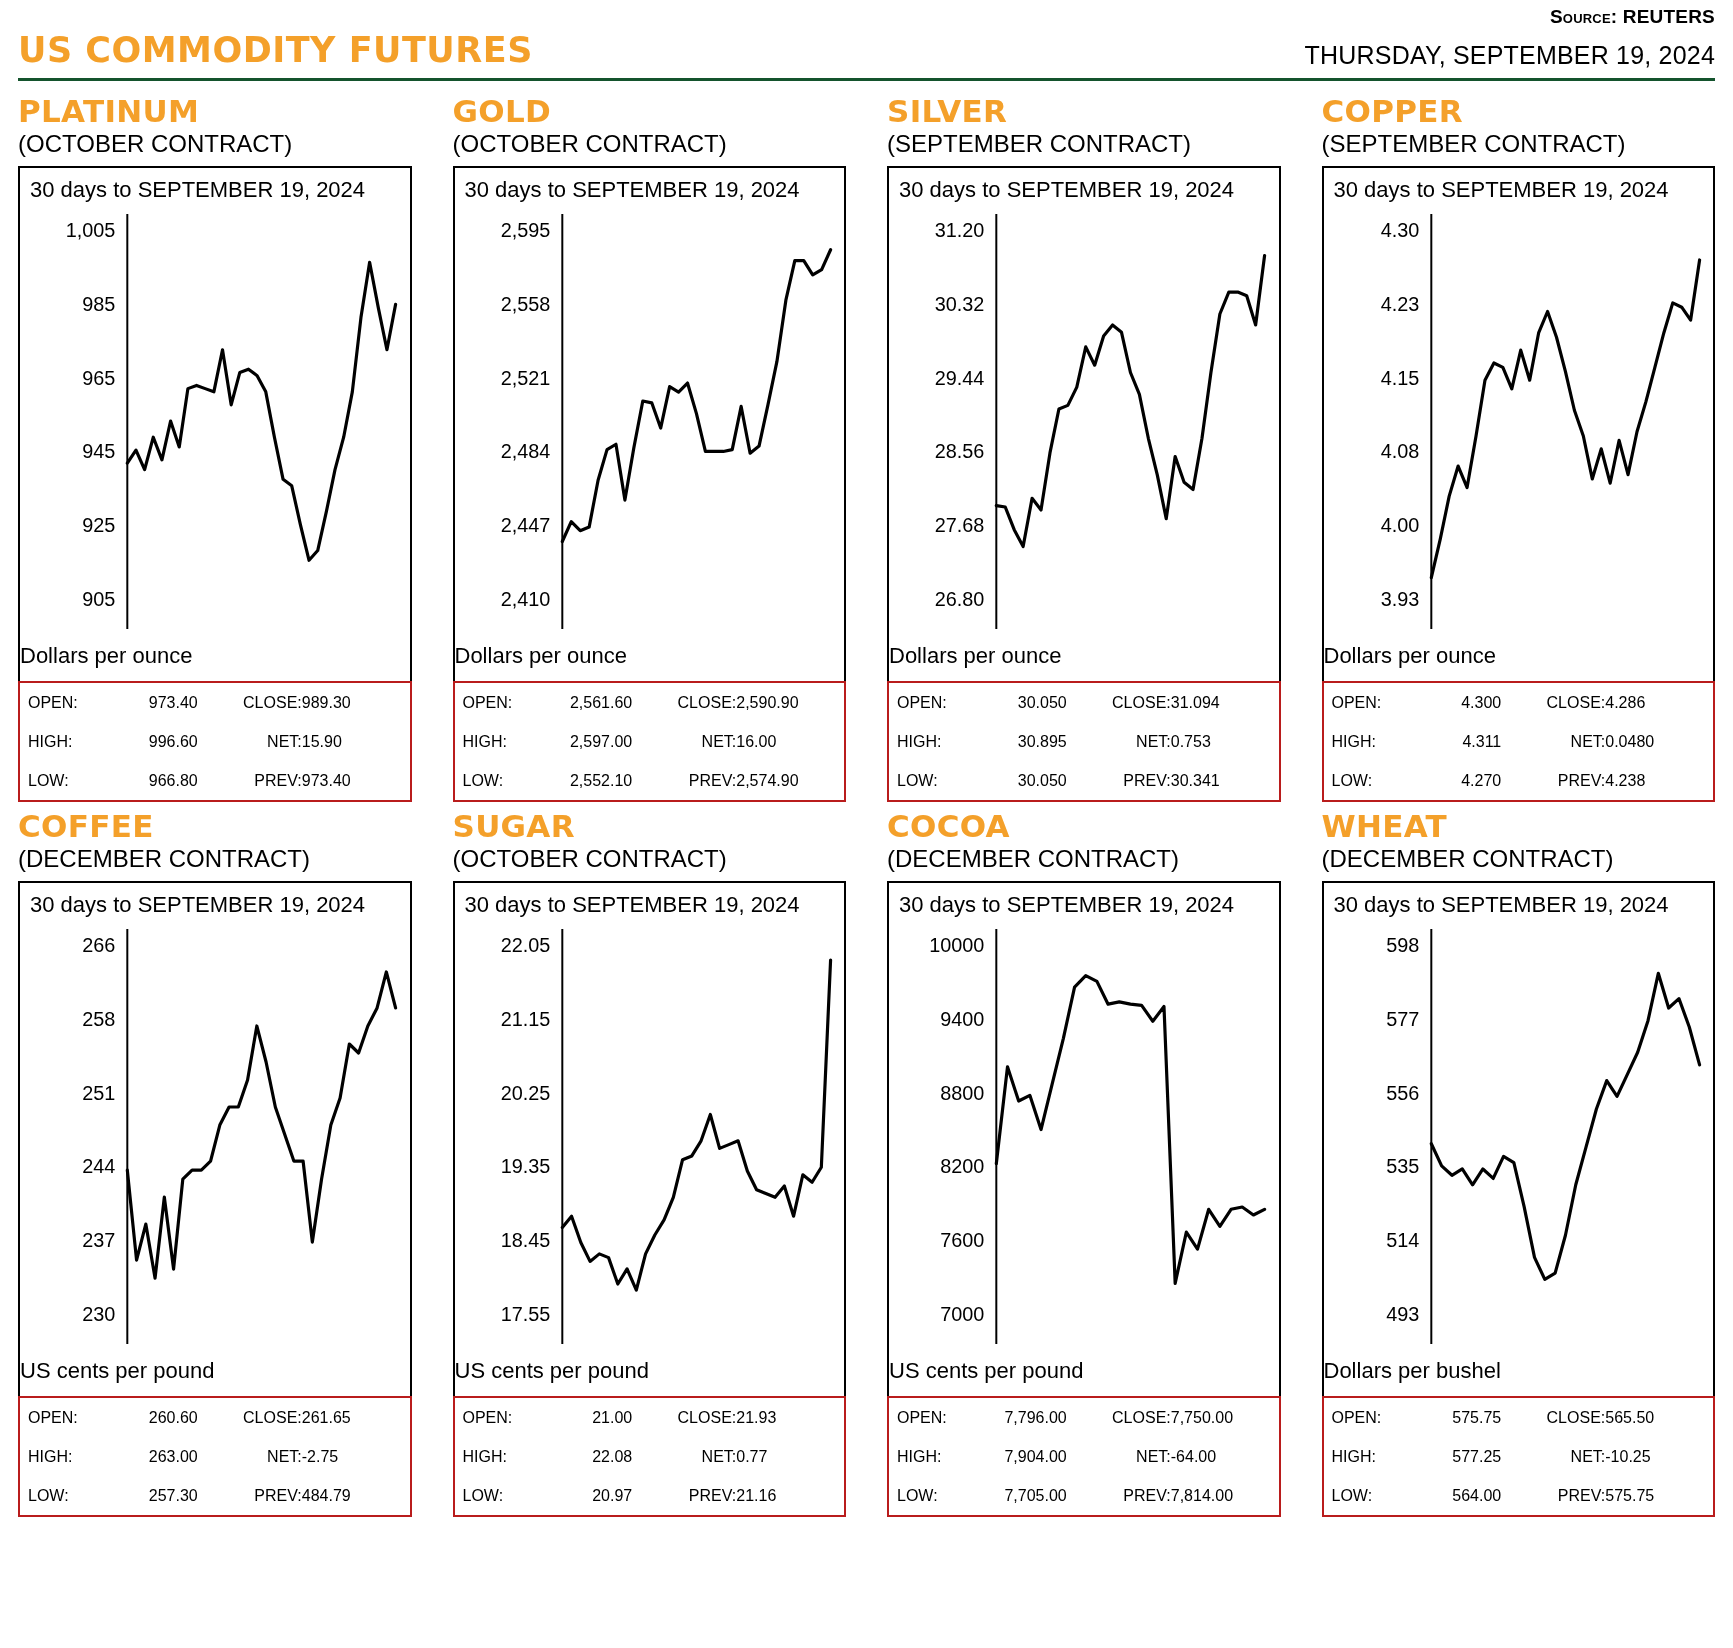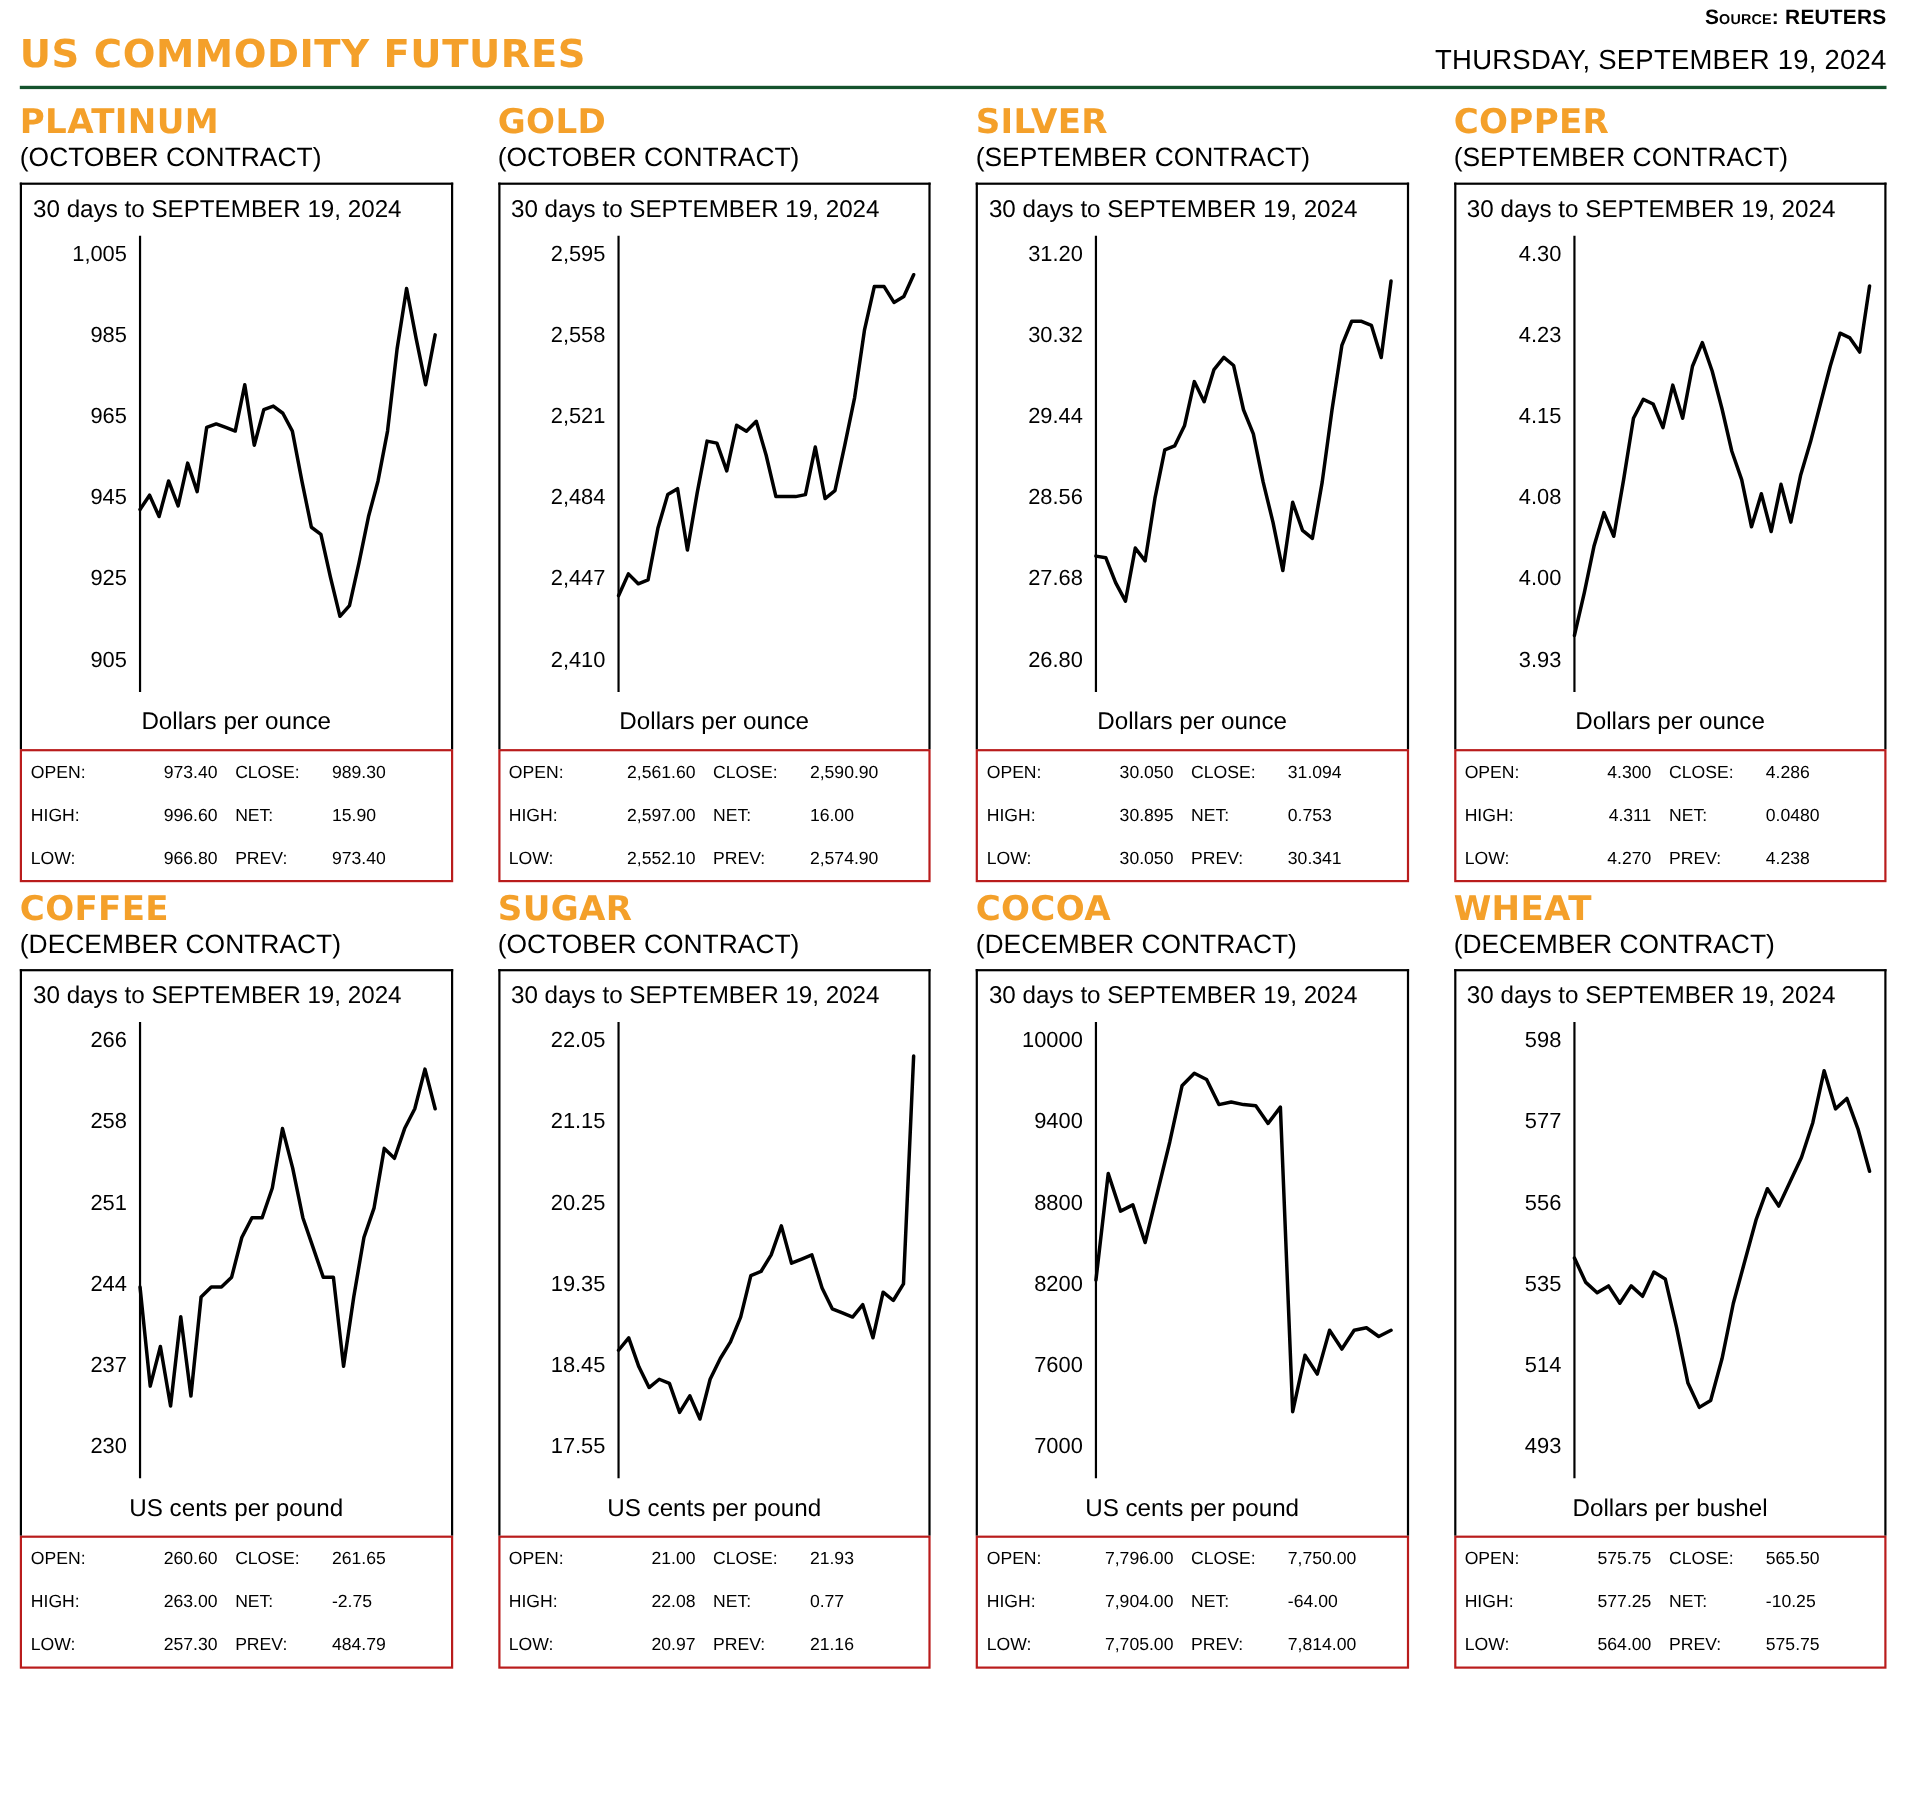--- a/index.html
+++ b/index.html
@@ -82,37 +82,36 @@
     position: absolute;
     left: 0; right: 0;
     top: 46px;
     bottom: 52px;
   }
   .plot-svg { width: 100%; height: 100%; display: block; }
   .unit-label {
     position: absolute;
     bottom: 12px;
     left: 0; right: 0;
-    text-align: center;
     font-size: 22px;
   }
 
   .stats-box {
     border: 2px solid #b91c1c;
     font-size: 16px;
   }
   .stats-row {
     display: flex;
     align-items: center;
     height: 39px;
     padding: 0 8px;
   }
   .stats-row .k1 { width: 74px; text-align: left; }
   .stats-row .v1 { flex: 1; text-align: right; padding-right: 16px; }
-  .stats-row .k2 { width: 88px; text-align: left; }
+  .stats-row .k2 { width: 88px; text-align: right; }
   .stats-row .v2 { flex: 1; text-align: left; padding-right: 4px; }
 
   .row2 { margin-top: 8px; }
 </style>
 </head>
 <body>
 
 <div class="page">
 
   <div class="source-line">

